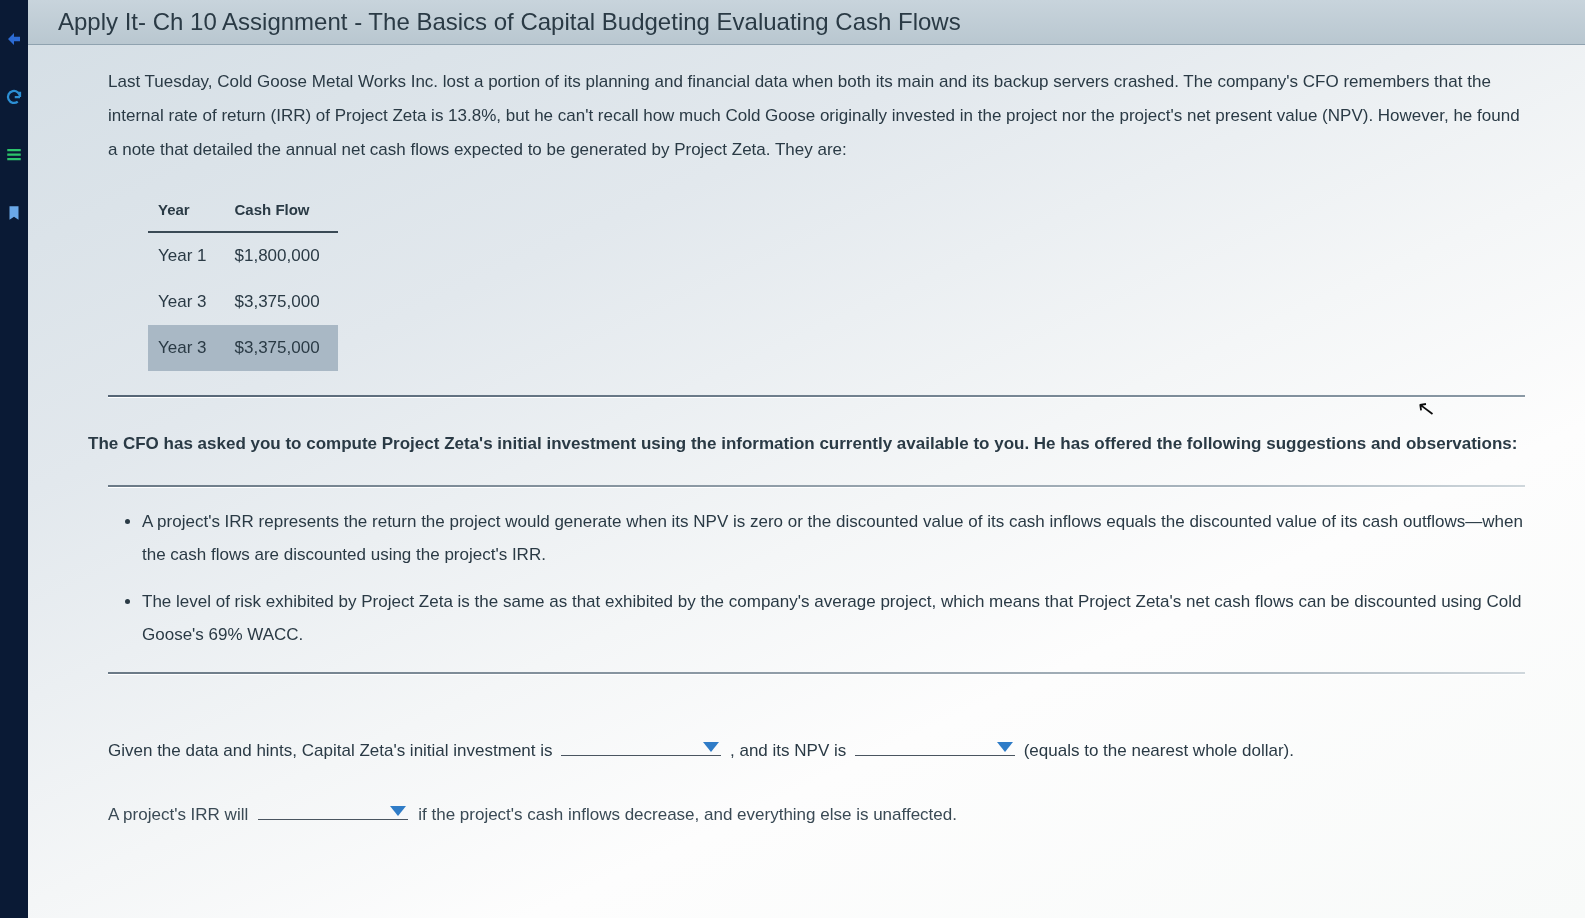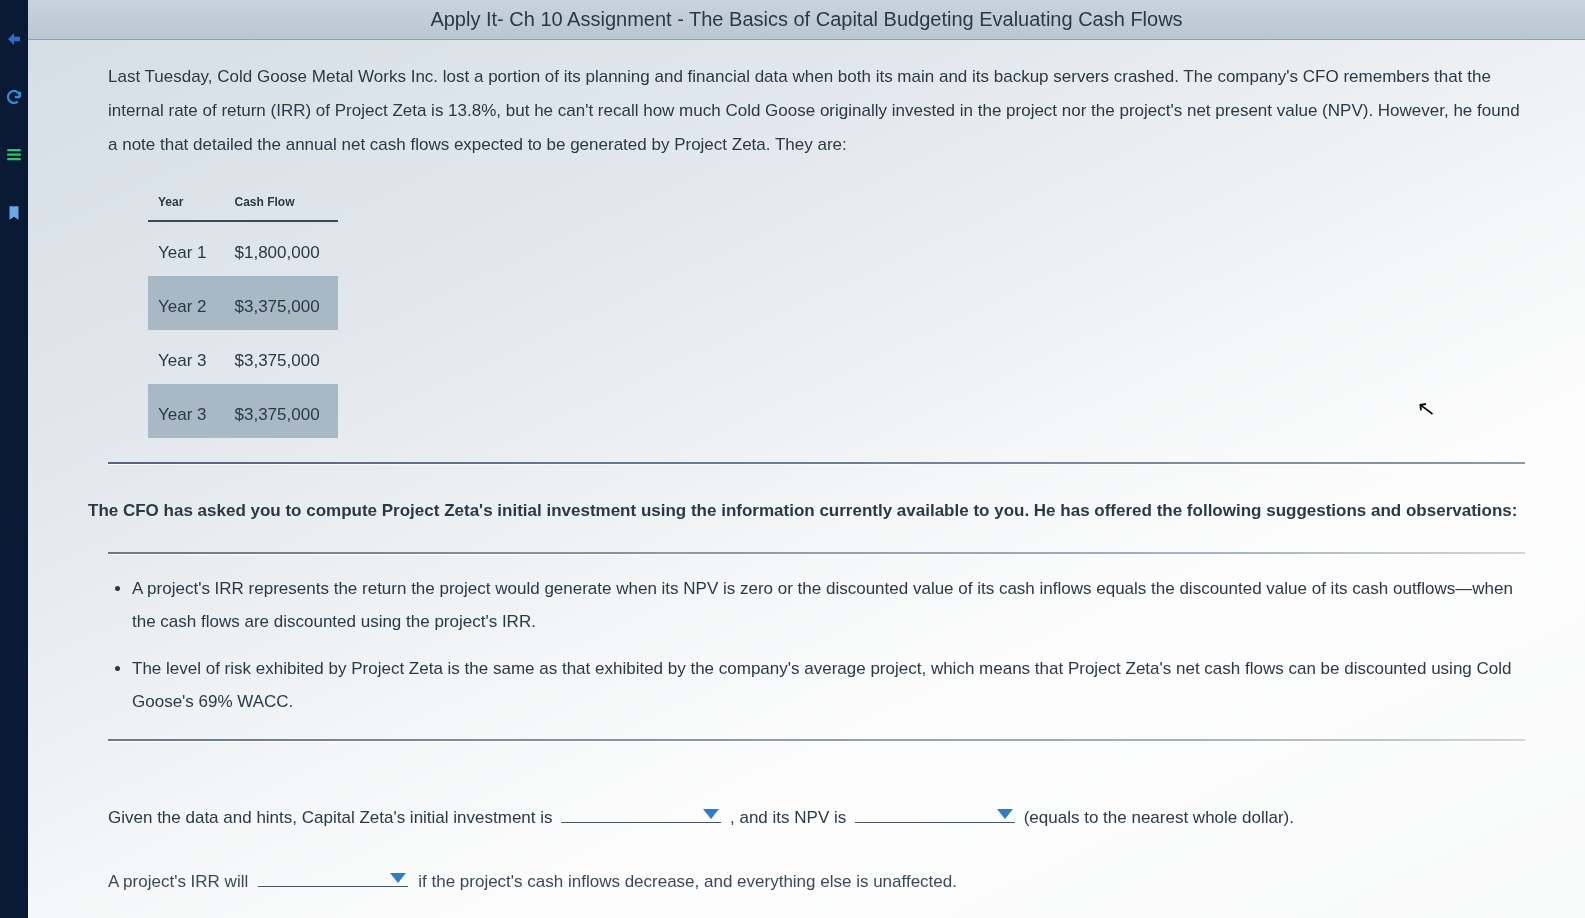--- a/index.html
+++ b/index.html
@@ -21,61 +21,60 @@
   .rail-icon { width: 18px; height: 18px; color: #2c6bd4; }
   .main {
     flex: 1;
     background: linear-gradient(155deg, #d4dee5 0%, #e2e8ed 30%, #f4f6f7 55%, #fdfdfd 70%, #f8faf9 100%);
     position: relative;
   }
   .title-bar {
     background: linear-gradient(180deg, #c8d4dc 0%, #b9c7d0 100%);
     border-bottom: 1px solid #8fa2af;
     padding: 8px 30px;
-    font-size: 20px;
+    font-size: 24px;
     color: #2a3a45;
     font-weight: 400;
-    text-align: center;
   }
   .content {
     padding: 0 60px 0 80px;
     color: #2a3a45;
     font-size: 17px;
     line-height: 2.0;
   }
   .intro { padding: 20px 0 12px 0; }
   .table-wrap { margin-left: 40px; margin-top: 10px; }
   table.cashflow { border-collapse: collapse; }
   table.cashflow th {
     text-align: left;
     font-weight: 700;
     padding: 6px 18px 6px 10px;
     border-bottom: 2px solid #3a4a55;
-    font-size: 12px;
+    font-size: 15px;
   }
   table.cashflow td {
-    padding: 14px 18px 6px 10px;
+    padding: 6px 18px 6px 10px;
     font-size: 17px;
   }
   .hr-wide {
     border: none;
     height: 2px;
     background: linear-gradient(90deg, #556575 0%, #8a99a5 100%);
     margin: 24px 0 30px 0;
     box-shadow: 0 1px 0 #fff;
   }
   .hr-thin {
     border: none;
     height: 2px;
     background: linear-gradient(90deg, #6a7986 0%, #aab6bf 80%, #cfd7dc 100%);
     margin: 20px 0 18px 0;
     box-shadow: 0 1px 0 #fff;
   }
   .para { margin: 6px 0 24px 0; font-weight: bold; }
-  ul.obs { margin-left: 24px; margin-bottom: 10px; }
+  ul.obs { margin-left: 34px; margin-bottom: 10px; }
   ul.obs li { margin-bottom: 14px; line-height: 1.95; }
   .fill-line { margin-top: 60px; line-height: 2.0; }
   .dropdown-blank {
     display: inline-block;
     min-width: 160px;
     border-bottom: 1px solid #4a5560;
     position: relative;
     vertical-align: baseline;
     margin: 0 4px;
   }
@@ -151,24 +150,20 @@
         <thead>
           <tr>
             <th>Year</th>
             <th>Cash Flow</th>
           </tr>
         </thead>
         <tbody>
           <tr class="row-norm">
             <td>Year 1</td>
             <td>$1,800,000</td>
-          </tr>
-          <tr class="row-hl">
-            <td>Year 2</td>
-            <td>$3,375,000</td>
           </tr>
           <tr class="row-norm">
             <td>Year 3</td>
             <td>$3,375,000</td>
           </tr>
           <tr class="row-hl">
             <td>Year 3</td>
             <td>$3,375,000</td>
           </tr>
         </tbody>

